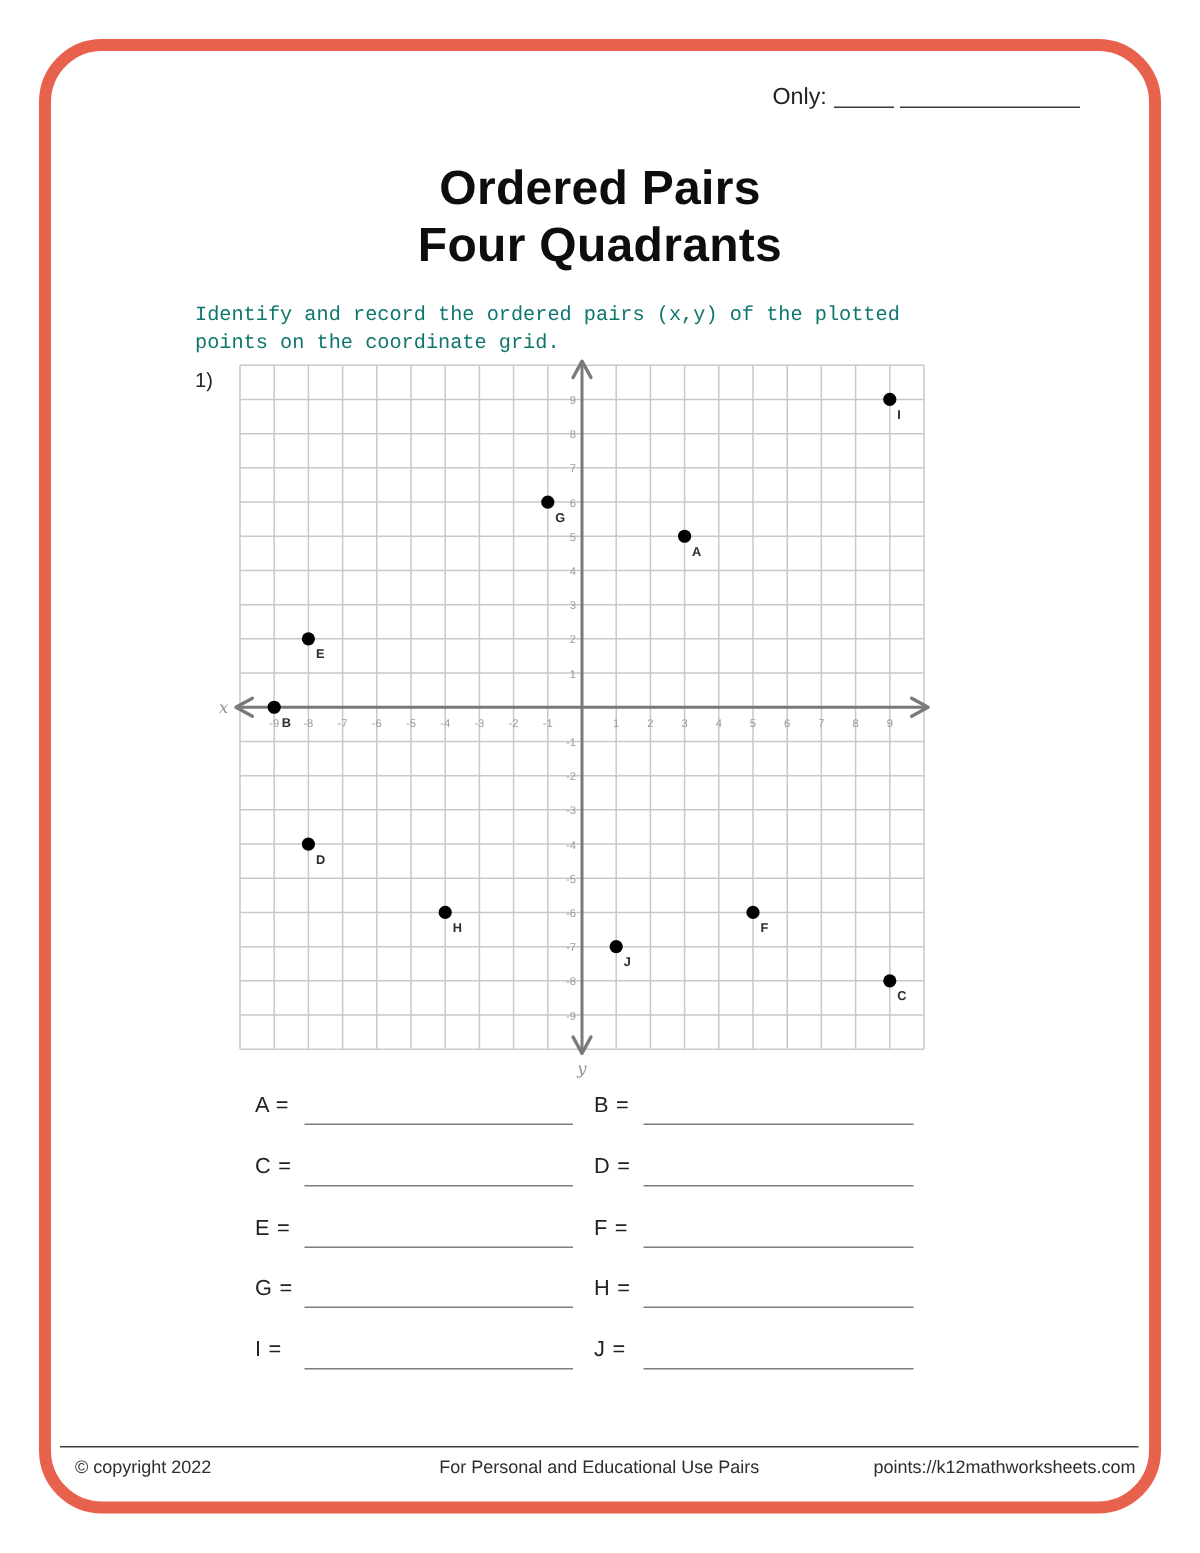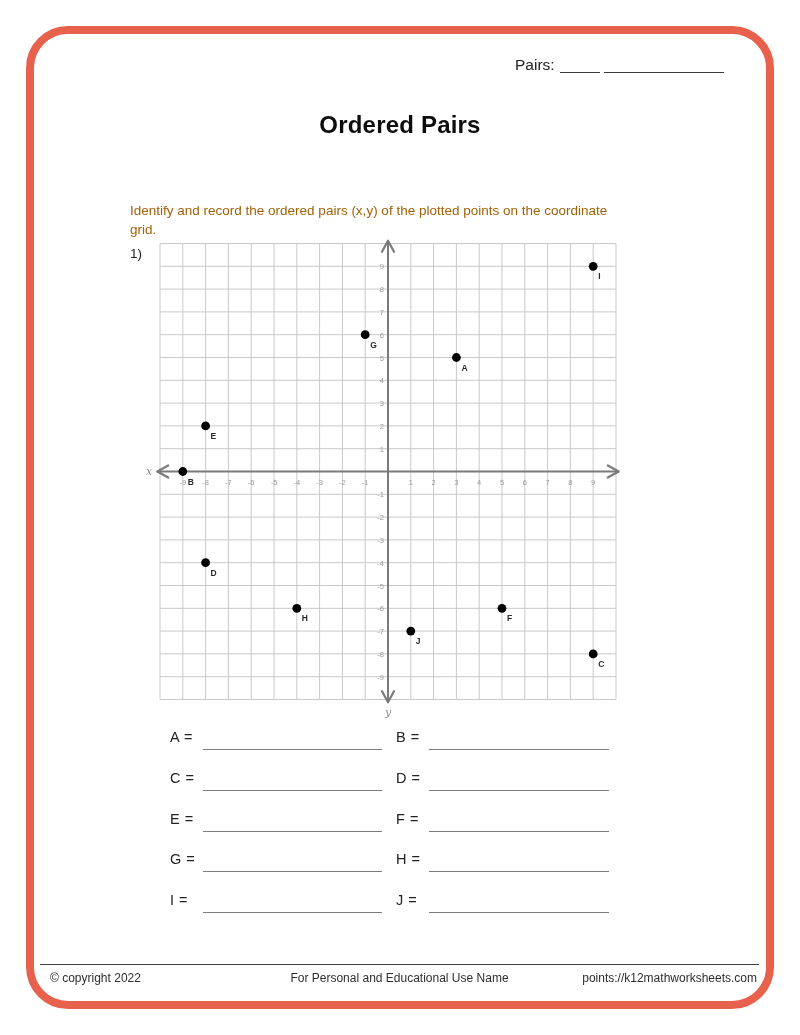--- a/index.html
+++ b/index.html
@@ -26,27 +26,27 @@
   .name-line{
     display:inline-block;height:1px;
     border-bottom:1.6px solid #3a3a3a;
     vertical-align:-3px;
   }
   #name-line-1{width:40px;margin-left:5px;}
   #name-line-2{width:120px;margin-left:4px;}
   #worksheet-title{
     position:absolute;left:0;top:106px;width:800px;
     text-align:center;
-    font-size:24px;font-weight:700;color:#0d0d0d;
+    font-size:32px;font-weight:700;color:#0d0d0d;
     line-height:38px;
     letter-spacing:0.2px;
   }
   #instructions{
     position:absolute;left:130px;top:201px;width:492px;
-    font-size:13.5px;line-height:19px;color:#a16207;
+    font-size:13.5px;line-height:19px;color:#0f766e;font-family:Liberation Mono, monospace;
   }
   #problem-number{
     position:absolute;left:130px;top:246px;
     font-size:13.5px;color:#222;
   }
   #grid-wrap{
     position:absolute;left:142px;top:234px;width:500px;height:492px;
   }
   svg{overflow:visible;display:block;}
   .tick{
@@ -90,25 +90,26 @@
   #footer-website{position:absolute;right:2px;top:0;}
 </style>
 </head>
 <body>
 
 <div id="page">
 
   <div id="border-frame"></div>
 
   <div id="name-row">
-    <span>Pairs:</span><span id="name-line-1" class="name-line"></span><span id="name-line-2" class="name-line"></span>
+    <span>Only:</span><span id="name-line-1" class="name-line"></span><span id="name-line-2" class="name-line"></span>
   </div>
 
   <div id="worksheet-title">
     <div>Ordered Pairs</div>
+    <div>Four Quadrants</div>
   </div>
 
   <div id="instructions">Identify and record the ordered pairs (x,y) of the plotted points on the coordinate grid.</div>
 
   <div id="problem-number">1)</div>
 
   <div id="grid-wrap">
     <svg id="grid-svg" width="500" height="492" viewBox="0 0 500 492">
         <line x1="18" y1="465.5" x2="18" y2="9.5" stroke="#c9c9c9" stroke-width="1"></line>
         <line x1="40.79999999999998" y1="465.5" x2="40.79999999999998" y2="9.5" stroke="#c9c9c9" stroke-width="1"></line>
@@ -258,17 +259,17 @@
       </div>
       <div class="answer-cell">
         <span class="ans-label">J =</span>
         <span class="ans-line"></span>
       </div>
     </div>
 
   <div id="footer-divider"></div>
   <div id="footer">
     <span id="footer-copyright">© copyright 2022</span>
-    <span id="footer-usage">For Personal and Educational Use Name</span>
+    <span id="footer-usage">For Personal and Educational Use Pairs</span>
     <span id="footer-website">points://k12mathworksheets.com</span>
   </div>
 
 </div>
 
 </body></html>

